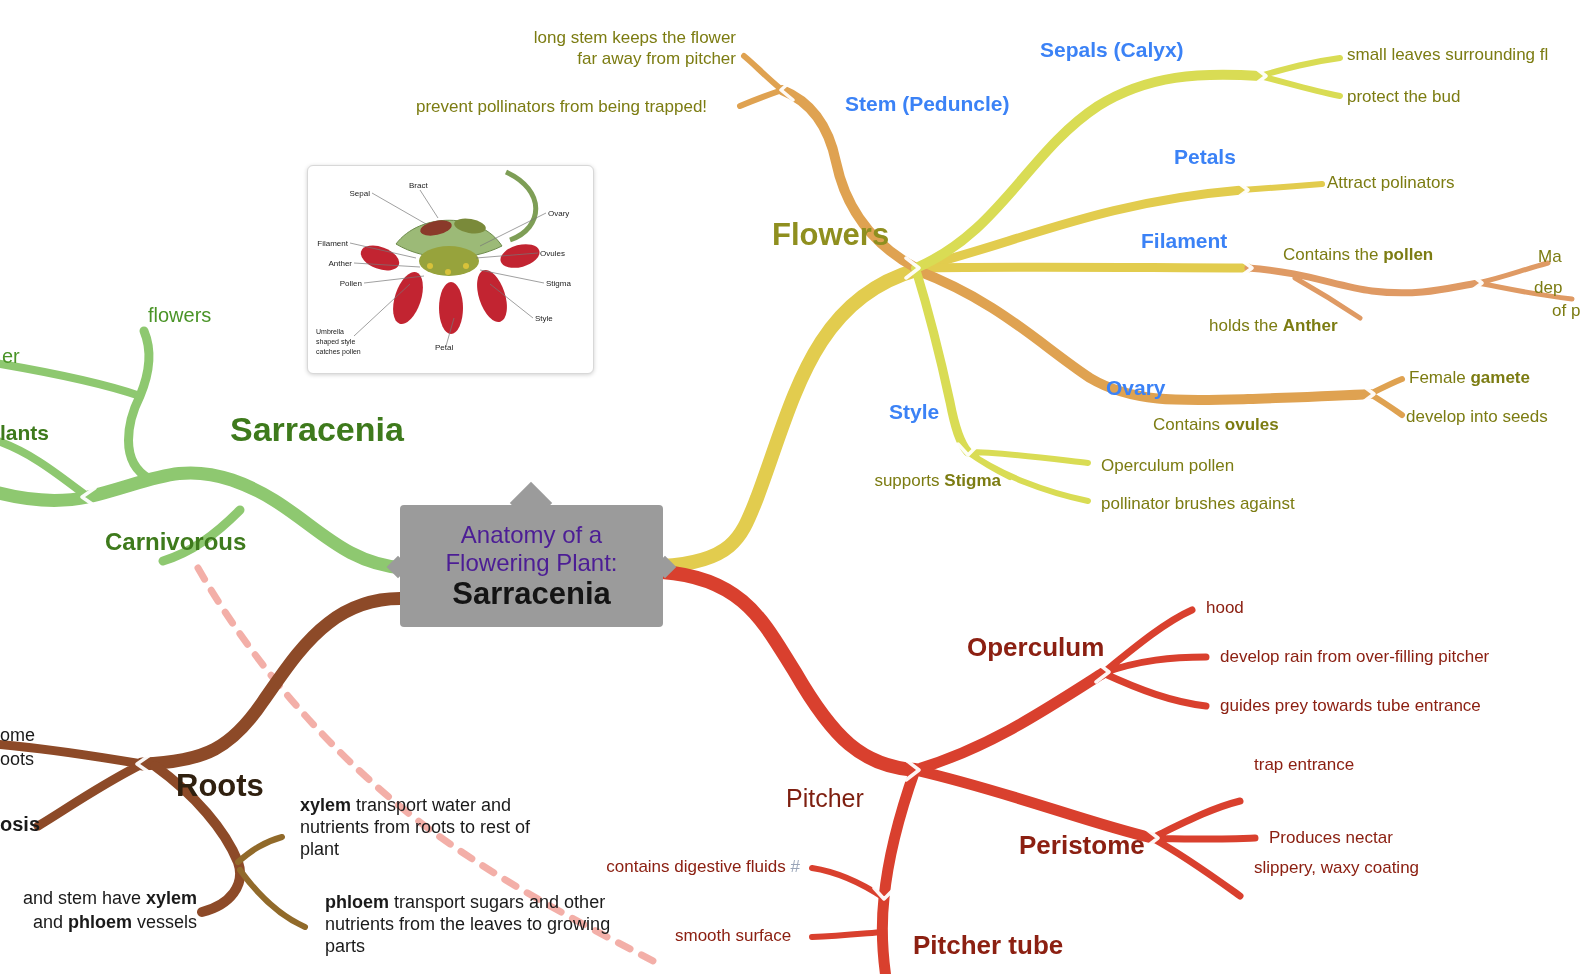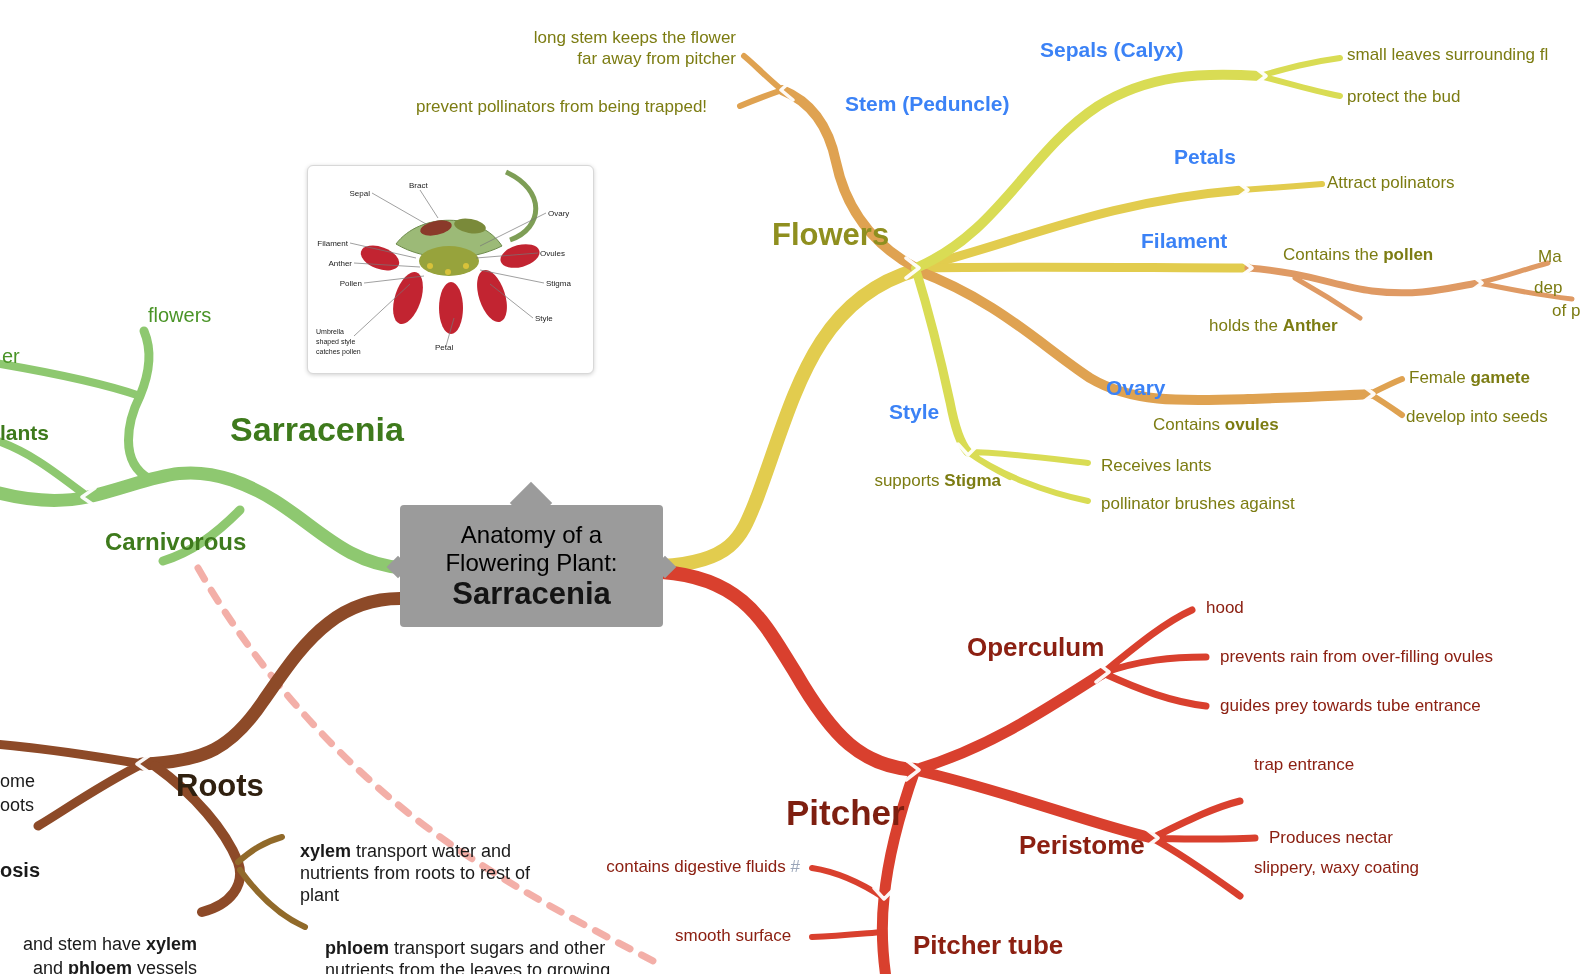--- a/index.html
+++ b/index.html
@@ -12,28 +12,28 @@
   .wrap{white-space:normal;}
   .t-olive{color:#7c7c12;font-size:17px;}
   .t-olivelabel{color:#3b82f6;font-size:21px;font-weight:700;}
   .t-flowers{color:#8f8f1f;font-size:31px;font-weight:700;}
   .t-green-big{color:#3e7a1c;font-size:34px;font-weight:700;}
   .t-green{color:#4a9427;font-size:20px;}
   .t-green-bold{color:#3e7a1c;font-size:21px;font-weight:700;}
   .t-carn{color:#3e7a1c;font-size:24px;font-weight:700;}
   .t-red{color:#8c2012;font-size:17px;}
   .t-redlabel{color:#8c2012;font-size:26px;font-weight:700;}
-  .t-pitcher{color:#7e1f10;font-size:35px;font-weight:700;margin-top:8px;}
+  .t-pitcher{color:#7e1f10;font-size:25px;font-weight:400;}
   .t-roots{color:#30200f;font-size:31px;font-weight:700;}
-  .t-dark{color:#1a1a1a;font-size:18px;margin-top:46px;}
+  .t-dark{color:#1a1a1a;font-size:18px;}
   .hash{color:#9aa5b8;}
   #centerbox{position:absolute;left:400px;top:505px;width:263px;height:122px;background:#9b9b9b;
              border-radius:4px;display:flex;flex-direction:column;align-items:center;justify-content:center;
              text-align:center;z-index:3;}
-  #centerbox .l12{font-size:24px;color:#000000;line-height:28px;}
+  #centerbox .l12{font-size:24px;color:#4c1d95;line-height:28px;}
   #centerbox .l3{font-size:31px;color:#141414;font-weight:700;line-height:34px;}
   .diamond{position:absolute;background:#9b9b9b;transform:rotate(45deg);z-index:1;}
   #inset{position:absolute;left:307px;top:165px;width:285px;height:207px;background:#fff;
          border:1px solid #d8d8d8;border-radius:6px;box-shadow:0 1px 4px rgba(0,0,0,.18);z-index:4;}
   .lbl{z-index:5;}
 </style>
 </head>
 <body>
 
 <div id="canvas">
@@ -195,28 +195,28 @@
   </div>
   <div class="lbl t-olive" style="left:1409px;top:367px;">
     <span>Female </span><b>gamete</b>
   </div>
   <div class="lbl t-olive" style="left:1406px;top:406px;">develop into seeds</div>
 
   <div class="lbl t-olivelabel" style="left:889px;top:399px;">Style</div>
   <div class="lbl t-olive right" style="left:811px;top:470px;width:190px;">
     <span>supports </span><b>Stigma</b>
   </div>
-  <div class="lbl t-olive" style="left:1101px;top:455px;">Receives lants</div>
+  <div class="lbl t-olive" style="left:1101px;top:455px;">Operculum pollen</div>
   <div class="lbl t-olive" style="left:1101px;top:493px;">pollinator brushes against</div>
 
   <div class="lbl t-pitcher" style="left:786px;top:783px;">Pitcher</div>
 
   <div class="lbl t-redlabel" style="left:967px;top:631px;">Operculum</div>
   <div class="lbl t-red" style="left:1206px;top:597px;">hood</div>
-  <div class="lbl t-red" style="left:1220px;top:646px;">prevents rain from over-filling ovules</div>
+  <div class="lbl t-red" style="left:1220px;top:646px;">develop rain from over-filling pitcher</div>
   <div class="lbl t-red" style="left:1220px;top:695px;">guides prey towards tube entrance</div>
 
   <div class="lbl t-redlabel" style="left:1019px;top:829px;">Peristome</div>
   <div class="lbl t-red" style="left:1254px;top:754px;">trap entrance</div>
   <div class="lbl t-red" style="left:1269px;top:827px;">Produces nectar</div>
   <div class="lbl t-red" style="left:1254px;top:857px;">slippery, waxy coating</div>
 
   <div class="lbl t-redlabel" style="left:913px;top:929px;">Pitcher tube</div>
   <div class="lbl t-red right" style="left:560px;top:856px;width:240px;">
     <span>contains digestive fluids </span><span class="hash">#</span>

